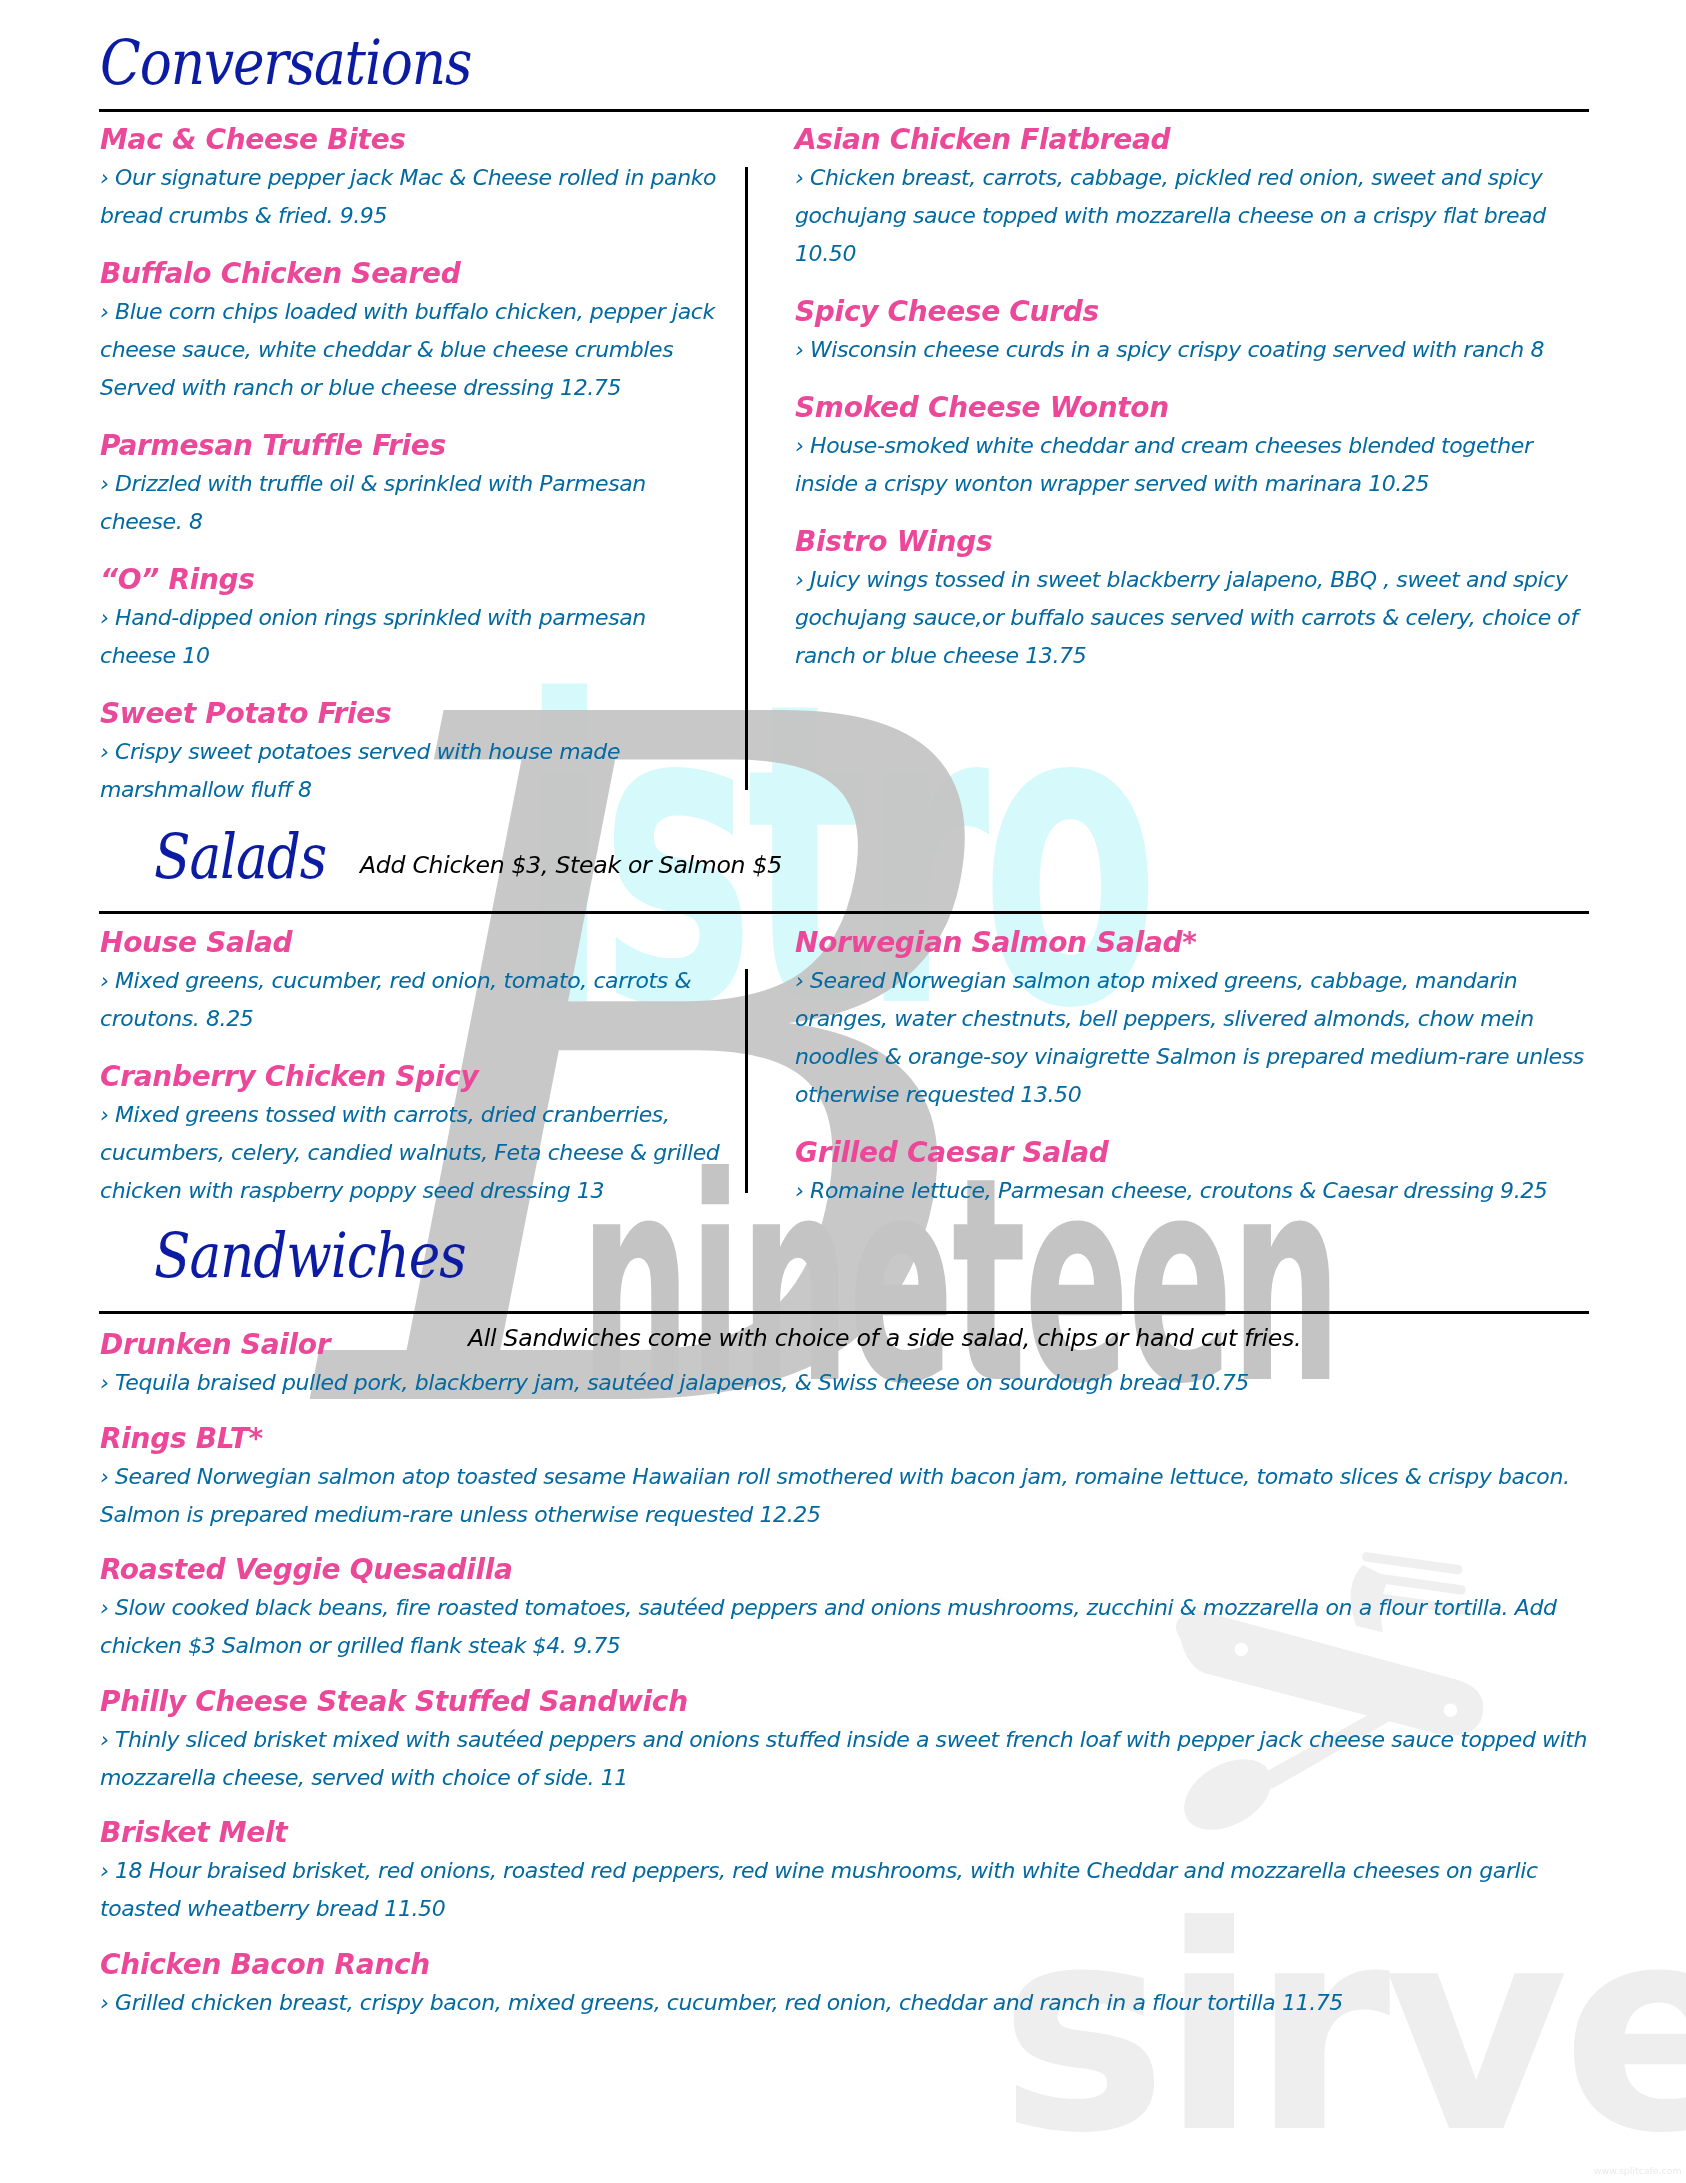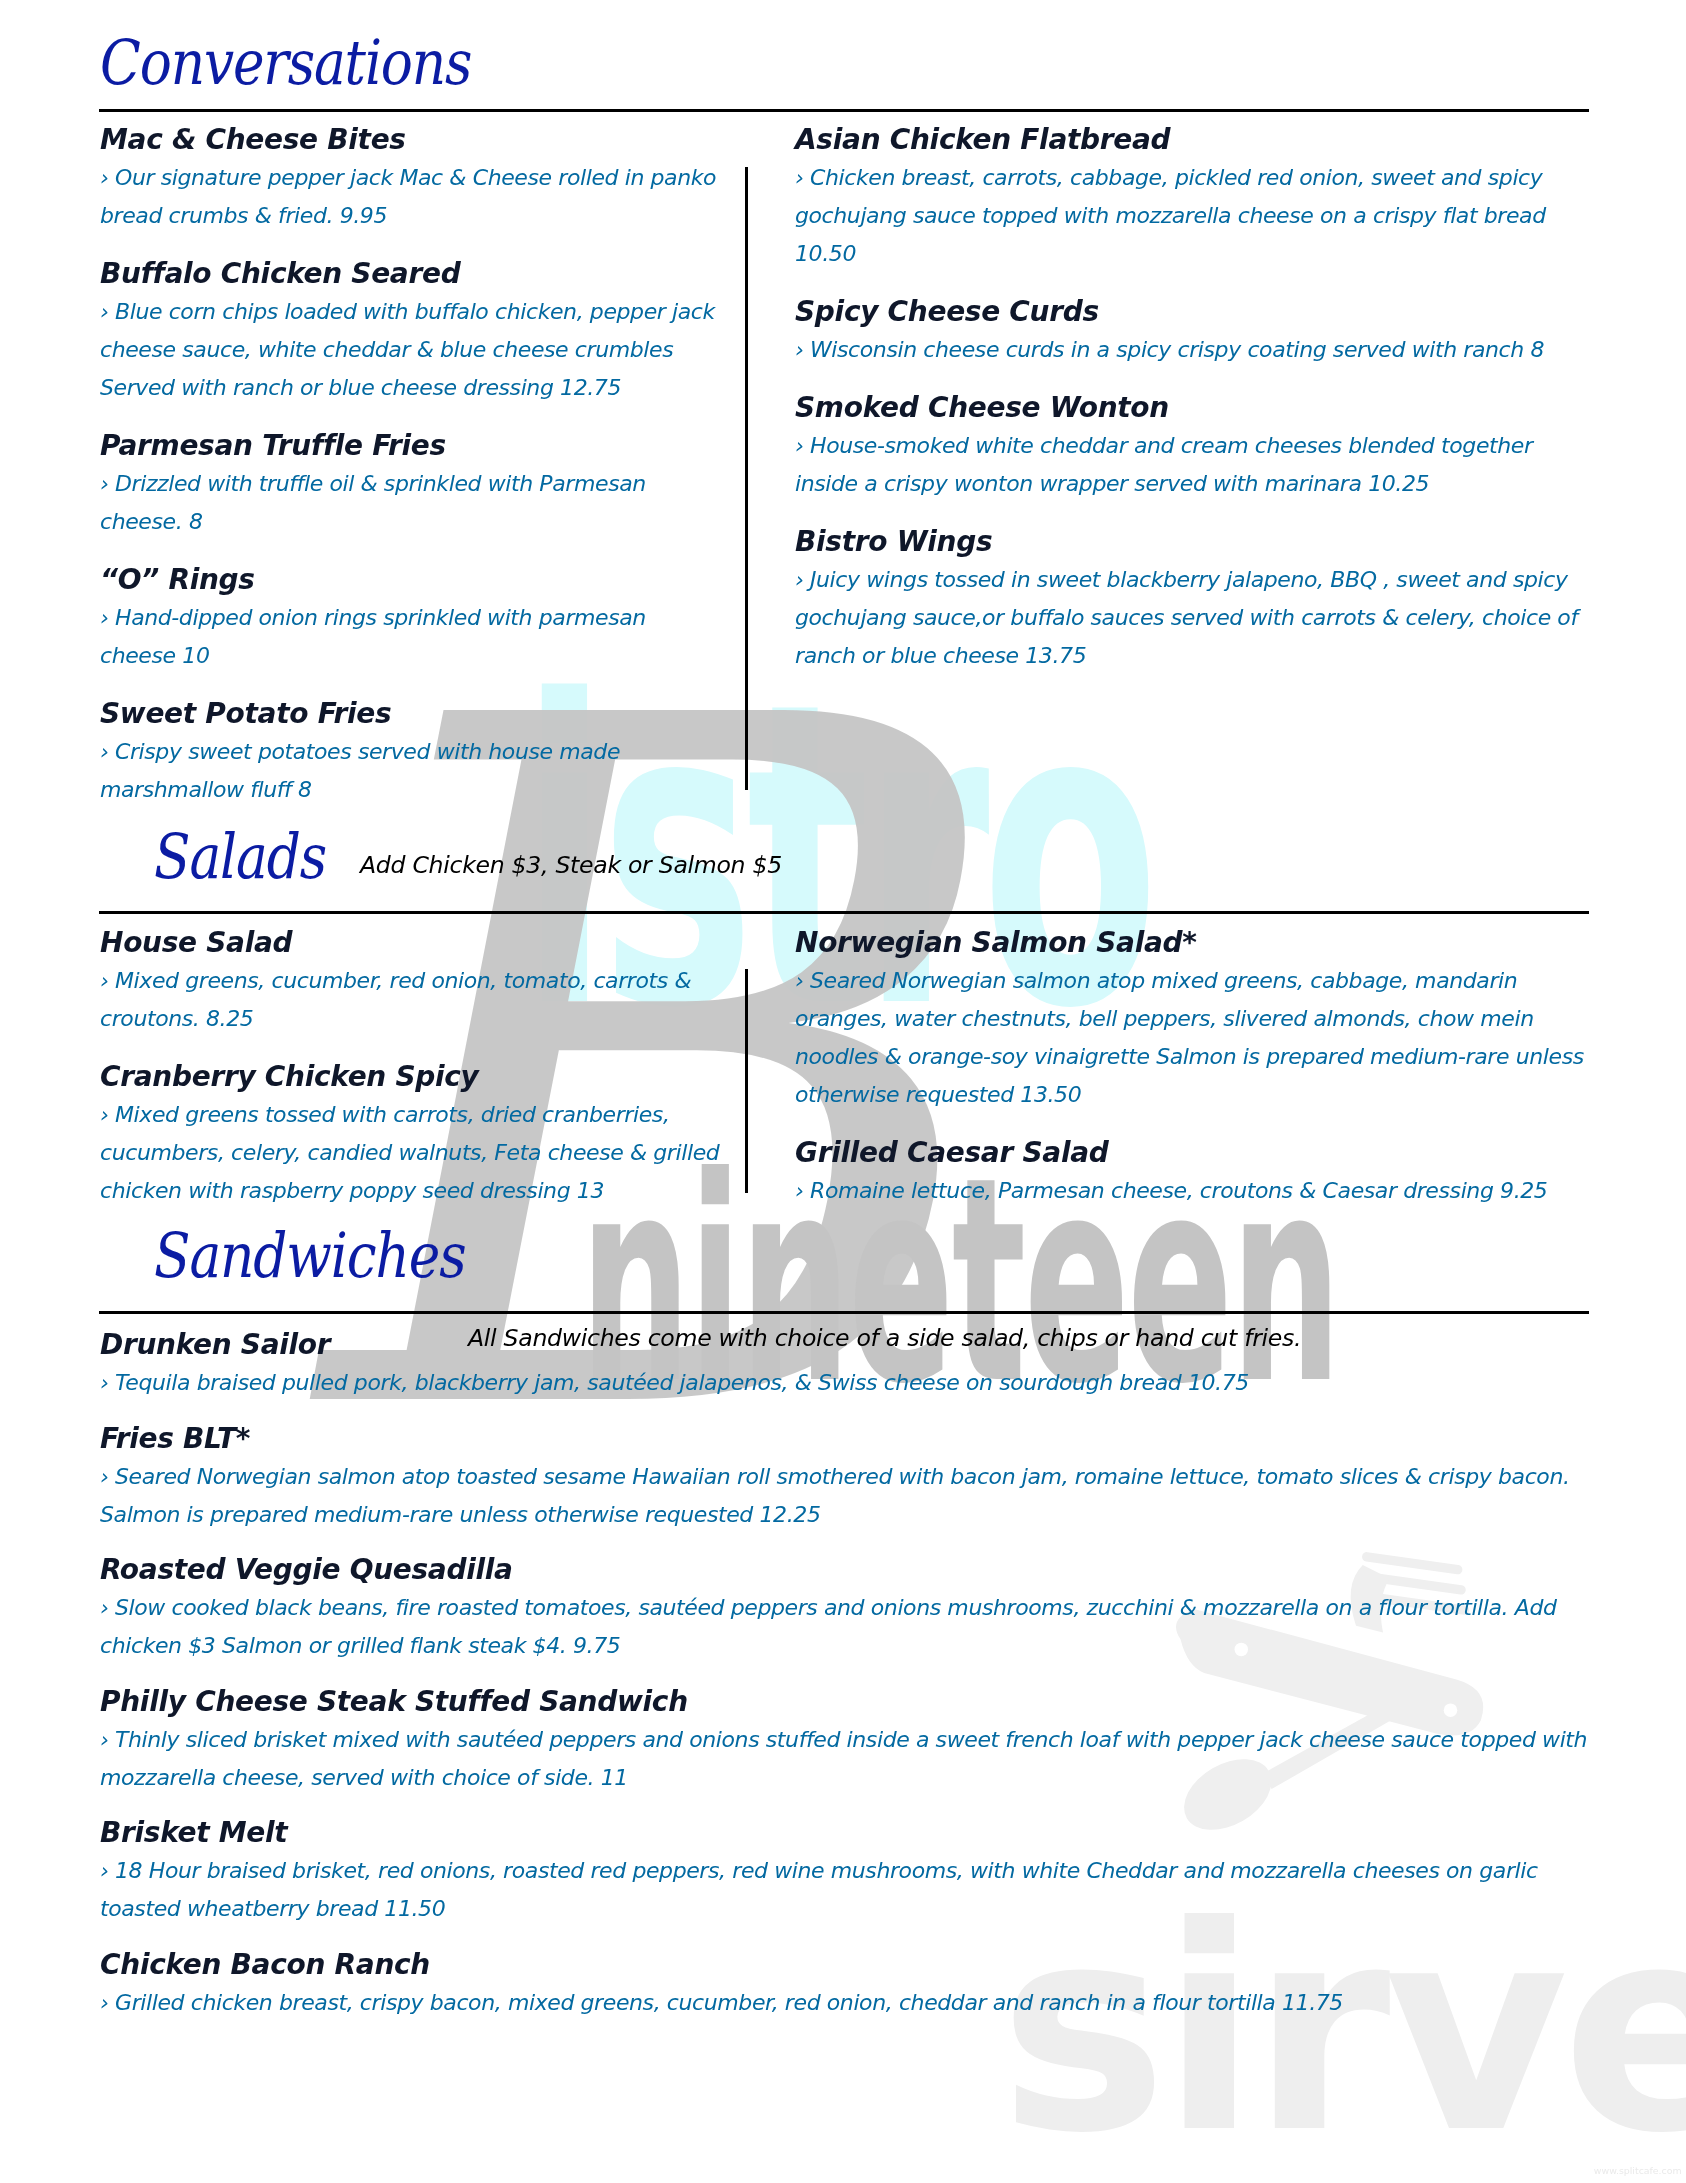--- a/index.html
+++ b/index.html
@@ -14,21 +14,21 @@
   .wm-cutlery { left: 1140px; top: 1538px; width: 378px; height: 297px; }
   .wm-url { right: 5.4px; bottom: 6.7px; font-size: 9.4px; color: #eaeaea; }
 
   
   .content { position: absolute; left: 0; top: 0; width: 1687px; height: 1936px; }
   .script-heading { position: absolute; font-family: "DejaVu Serif", serif; font-style: italic; color: #0b1ca3; font-size: 62px; line-height: 1; letter-spacing: -1.3px; transform: scaleX(0.86); transform-origin: left top; }
   .rule { position: absolute; left: 99px; width: 1490px; height: 3.4px; background: #000; }
   .vdiv { position: absolute; width: 2.7px; background: #000; }
   .col { position: absolute; }
   .item { margin: 0 0 20px 0; }
-  .item-name { font-family: "DejaVu Sans", sans-serif; font-weight: bold; font-style: italic; font-size: 28px; line-height: 38px; color: #0f172a; letter-spacing: -0.3px; }
+  .item-name { font-family: "DejaVu Sans", sans-serif; font-weight: bold; font-style: italic; font-size: 28px; line-height: 38px; color: #ec4899; letter-spacing: -0.3px; }
   .item-desc { font-family: "DejaVu Sans", sans-serif; font-style: italic; font-size: 22px; line-height: 38px; color: #0369a1; letter-spacing: -0.4px; }
   .note { position: absolute; font-family: "DejaVu Sans", sans-serif; font-style: italic; font-size: 23.6px; line-height: 1.2; color: #000; letter-spacing: -0.3px; }
   .wide .item { margin-bottom: 17.5px; }
 </style>
 </head>
 <body>
 
 <div class="wm wm-istro">istro</div>
 <div class="wm wm-b">B</div>
 <div class="wm wm-nineteen">nineteen</div>
@@ -128,21 +128,21 @@
   <div class="script-heading" style="left:154px; top:1225px;">Sandwiches</div>
   <div class="rule" style="top:1311px;"></div>
   <div class="note" style="left:468px; top:1324px;">All Sandwiches come with choice of a side salad, chips or hand cut fries.</div>
 
   <div class="col wide" style="left:100px; top:1326px; width:1498px;">
     <div class="item">
       <div class="item-name">Drunken Sailor</div>
       <div class="item-desc">› Tequila braised pulled pork, blackberry jam, sautéed jalapenos, &amp; Swiss cheese on sourdough bread  10.75</div>
     </div>
     <div class="item">
-      <div class="item-name">Fries BLT*</div>
+      <div class="item-name">Rings BLT*</div>
       <div class="item-desc">› Seared Norwegian salmon atop toasted sesame Hawaiian roll smothered with bacon jam, romaine lettuce, tomato slices &amp;  crispy bacon. Salmon is prepared medium-rare unless otherwise requested  12.25</div>
     </div>
     <div class="item">
       <div class="item-name">Roasted Veggie Quesadilla</div>
       <div class="item-desc">› Slow cooked black beans, fire roasted tomatoes, sautéed peppers and onions mushrooms, zucchini &amp; mozzarella on a flour tortilla.  Add chicken $3 Salmon or grilled flank steak $4.  9.75</div>
     </div>
     <div class="item">
       <div class="item-name">Philly Cheese Steak Stuffed Sandwich</div>
       <div class="item-desc">› Thinly sliced brisket mixed with sautéed peppers and onions stuffed inside a sweet french loaf with pepper jack cheese sauce topped with mozzarella cheese, served with choice of side.  11</div>
     </div>

